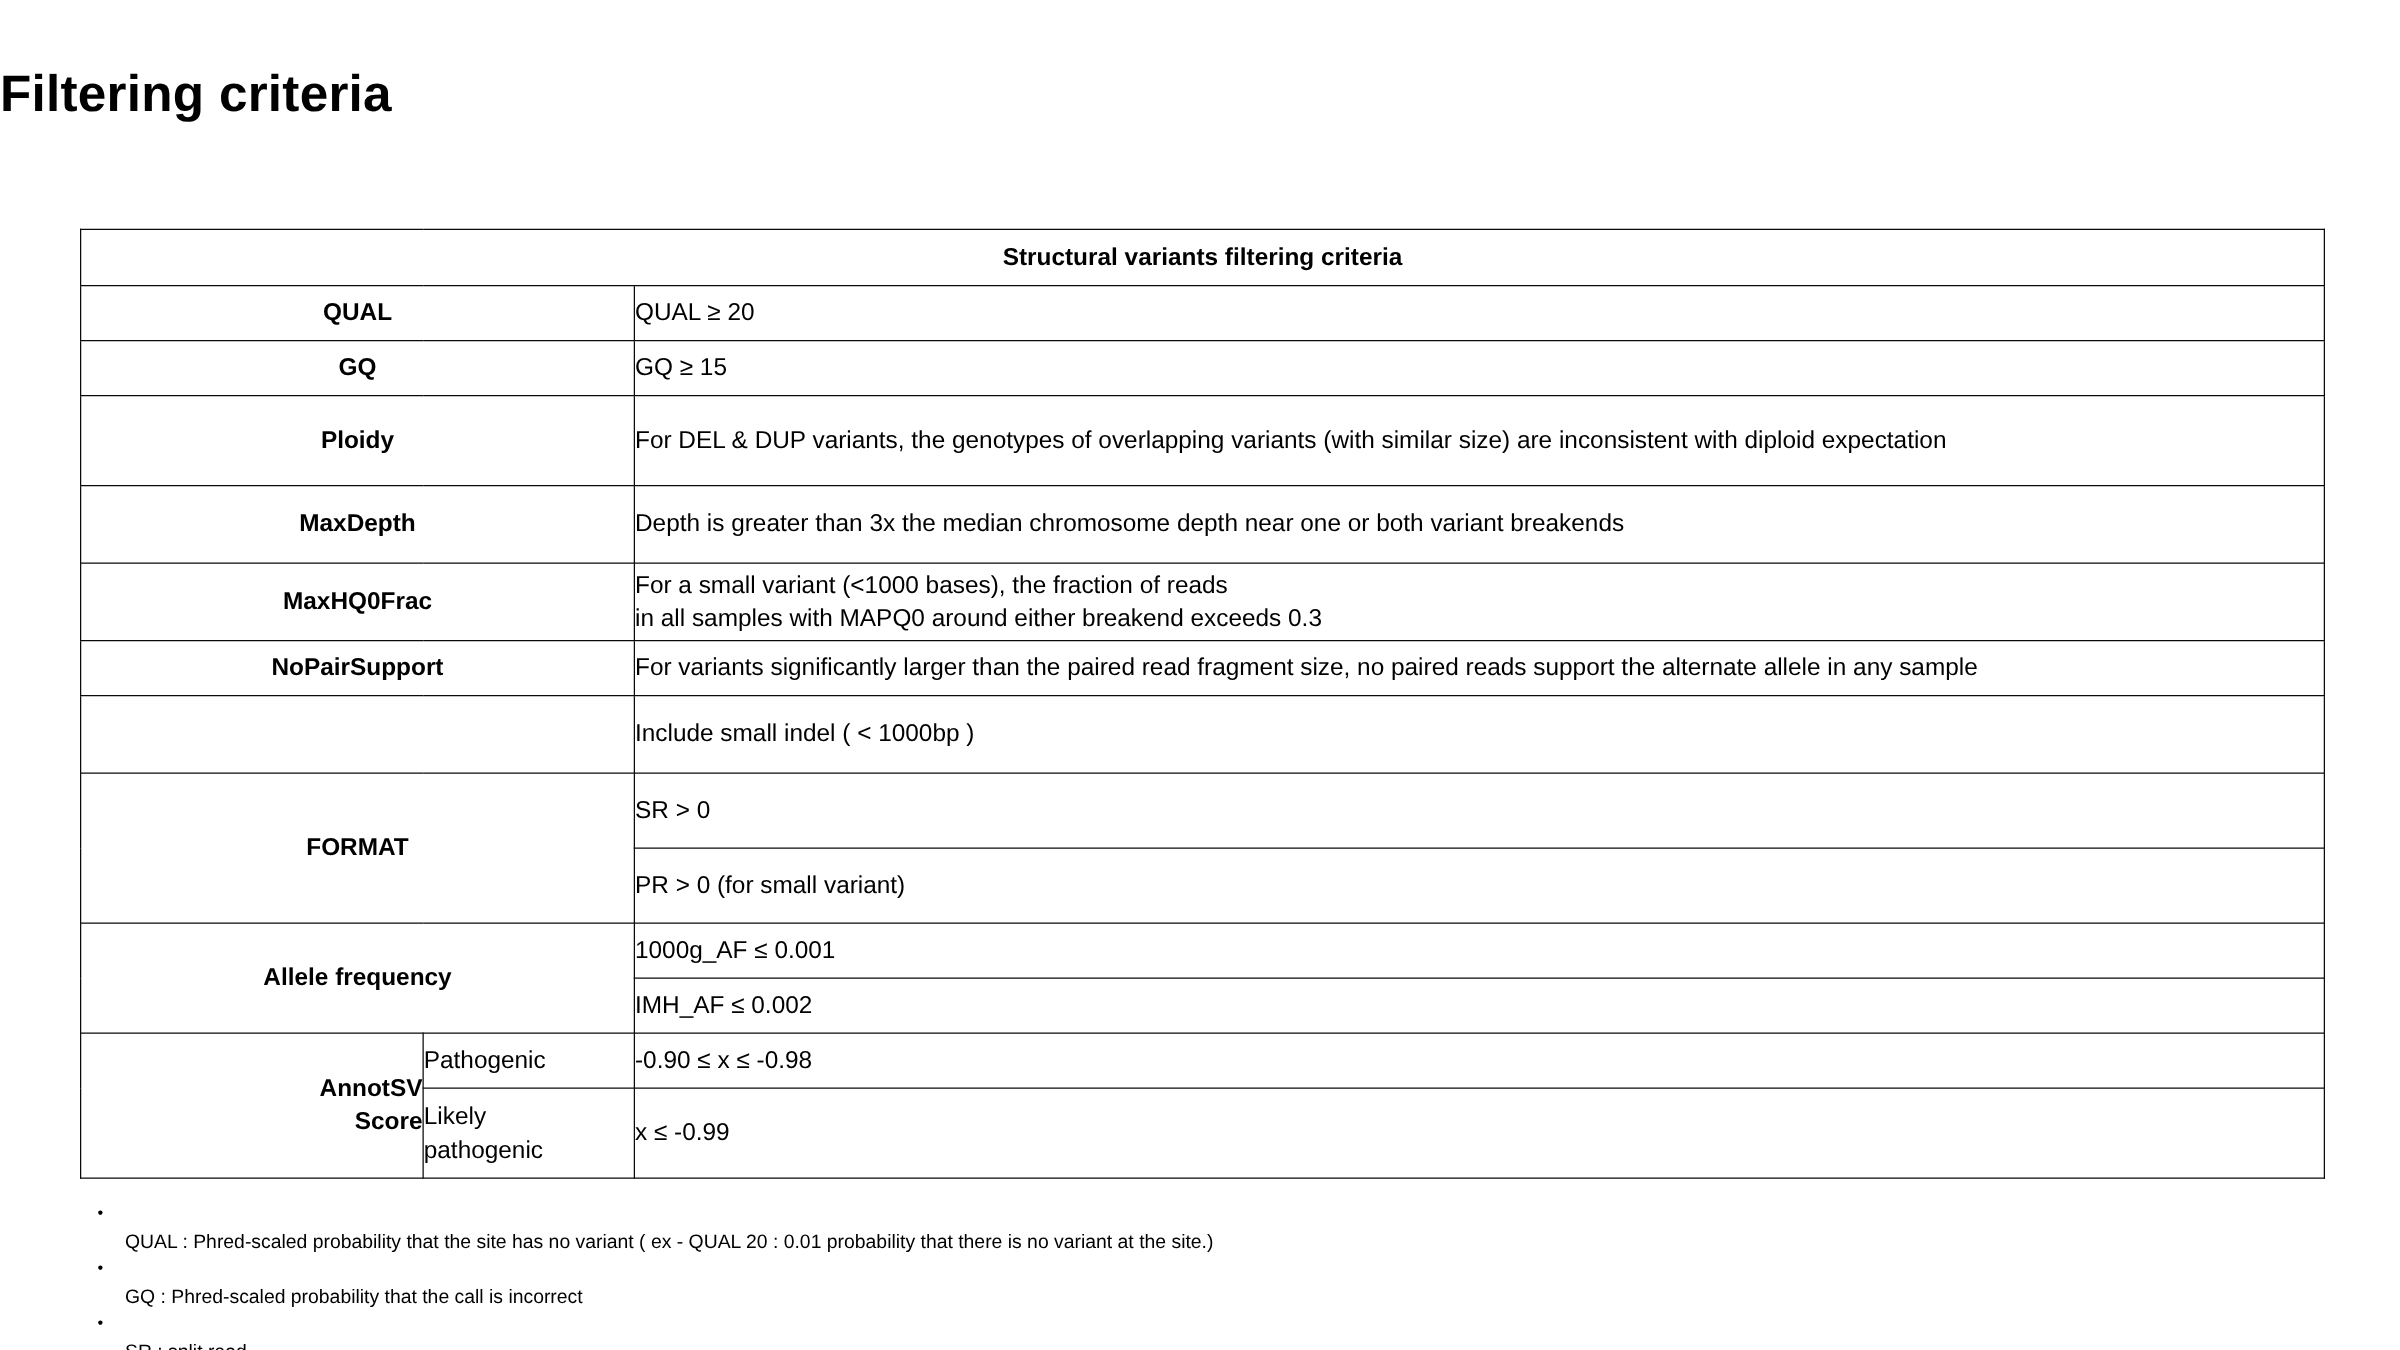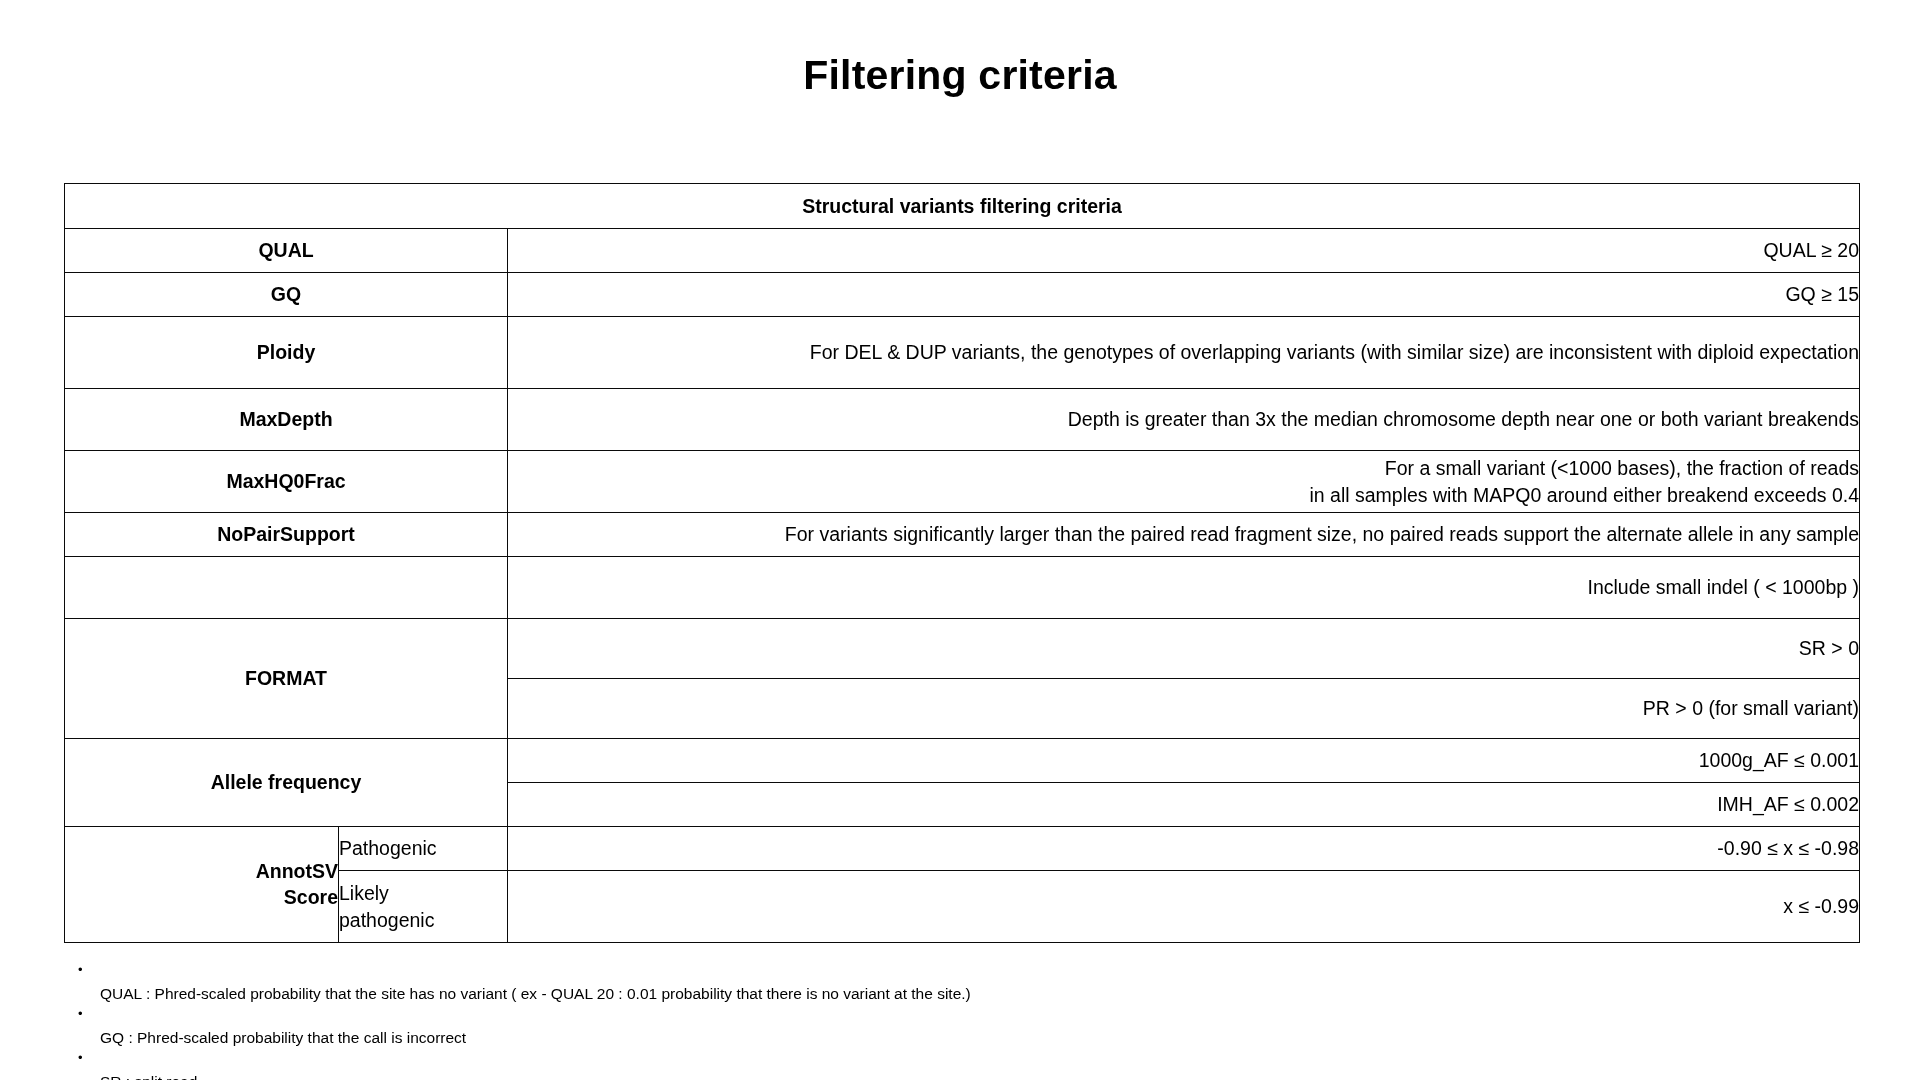--- a/index.html
+++ b/index.html
@@ -14,21 +14,20 @@
     color: #000000;
     overflow: hidden;
     position: relative;
   }
 
   .page-title {
     position: absolute;
     top: 52px;
     left: 0;
     width: 1920px;
-    text-align: center;
     font-size: 41px;
     font-weight: bold;
     letter-spacing: 0.2px;
     color: #000000;
   }
 
   .criteria-table {
     position: absolute;
     left: 64px;
     top: 183px;
@@ -63,21 +62,21 @@
   }
 
   .sub-label-cell {
     text-align: left;
     font-weight: normal;
     font-size: 19.5px;
     line-height: 1.9;
   }
 
   .value-cell {
-    text-align: right;
+    text-align: left;
     font-weight: normal;
     font-size: 19.5px;
   }
 
   .r-short { height: 44px; }
   .r-tall  { height: 72px; margin-top: 44px; }
   .r-mid   { height: 62px; }
   .r-fmt   { height: 60px; }
 
   .notes {
@@ -140,21 +139,21 @@
 
     <tr class="r-mid">
       <td class="label-cell" colspan="2">MaxDepth</td>
       <td class="value-cell">Depth is greater than 3x the median chromosome depth near one or both variant breakends</td>
     </tr>
 
     <tr class="r-mid">
       <td class="label-cell" colspan="2">MaxHQ0Frac</td>
       <td class="value-cell">
         <div>For a small variant (&lt;1000 bases), the fraction of reads</div>
-        <div>in all samples with MAPQ0 around either breakend exceeds 0.4</div>
+        <div>in all samples with MAPQ0 around either breakend exceeds 0.3</div>
       </td>
     </tr>
 
     <tr class="r-short">
       <td class="label-cell" colspan="2">NoPairSupport</td>
       <td class="value-cell">For variants significantly larger than the paired read fragment size, no paired reads support the alternate allele in any sample</td>
     </tr>
 
     <tr class="r-mid">
       <td class="label-cell" colspan="2"></td>

